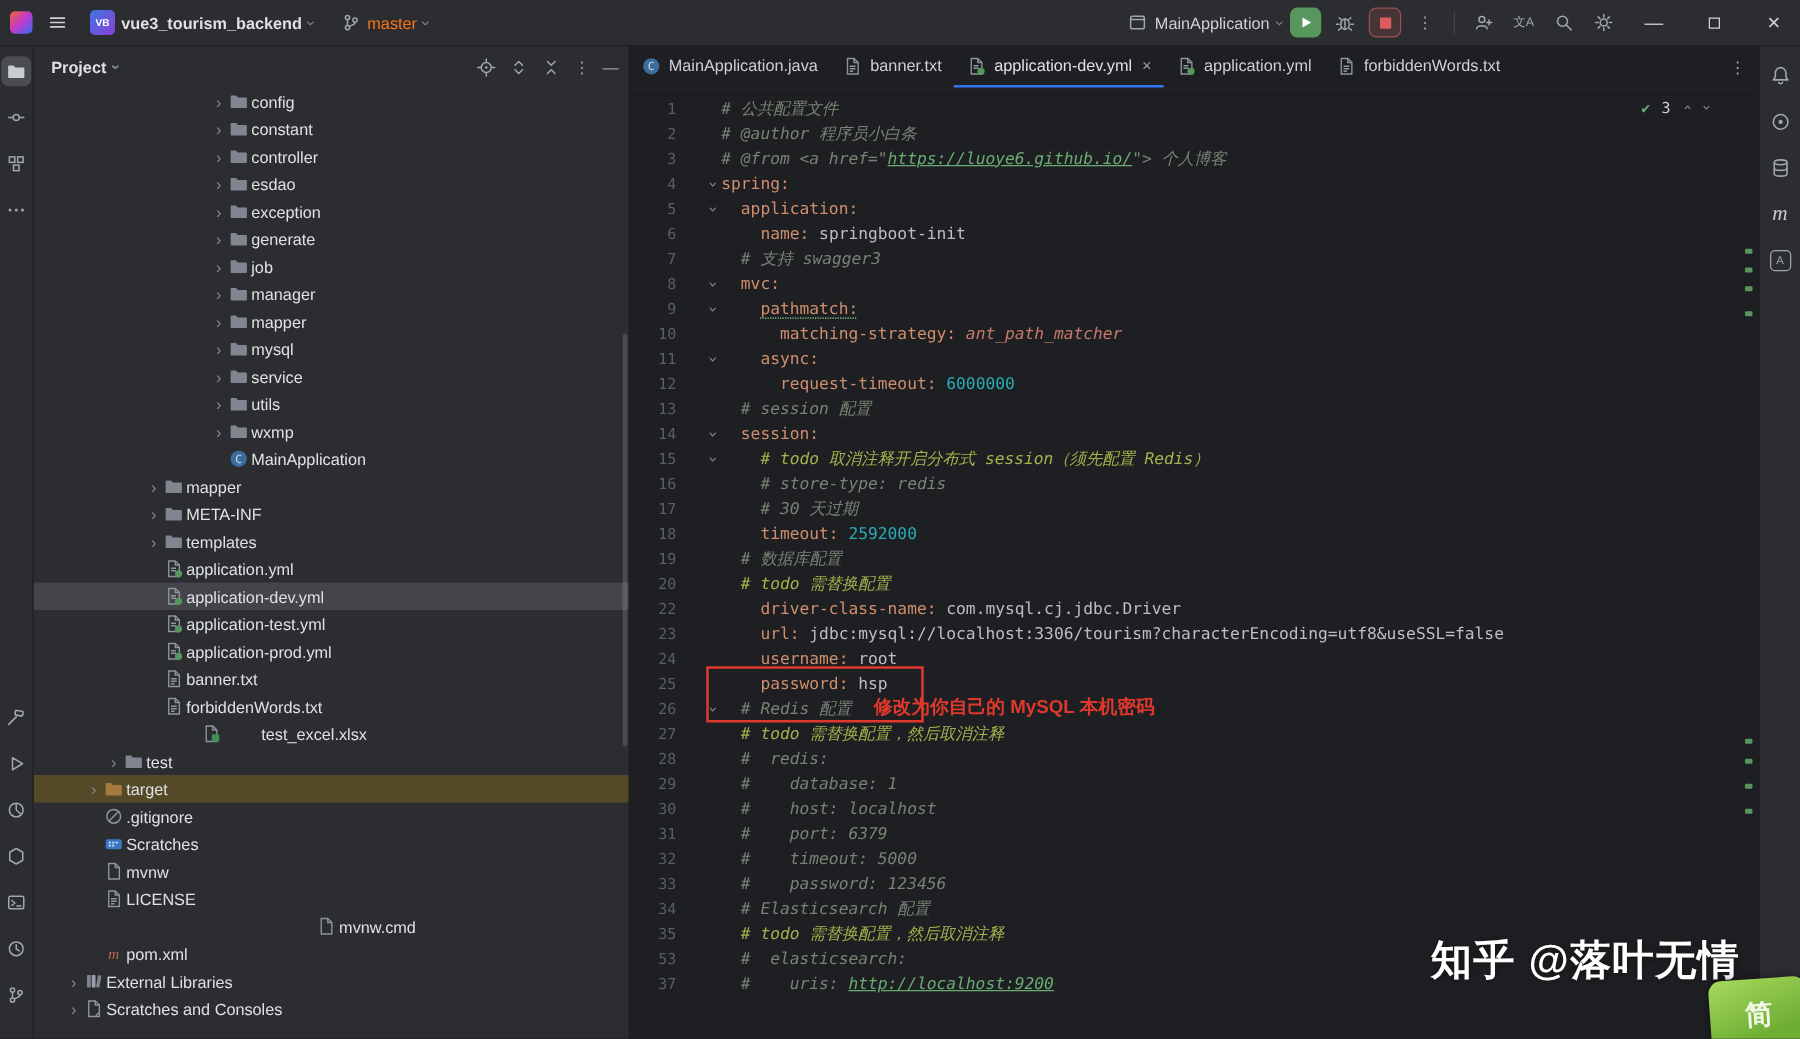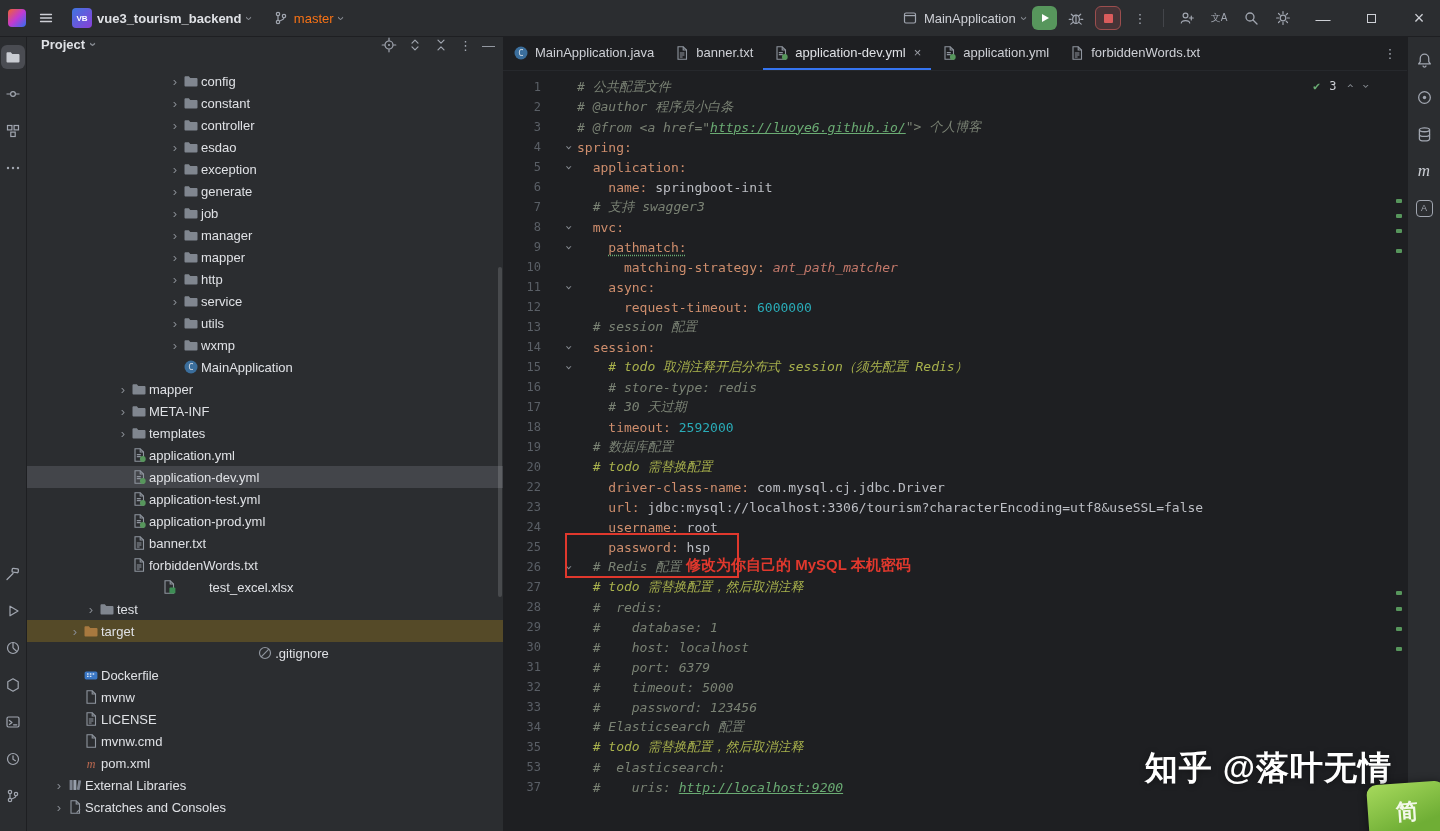--- a/index.html
+++ b/index.html
@@ -41,21 +41,21 @@
   .main { display:flex; height:794px; }
   .left-bar { width:27px; background:#2b2d30; border-right:1px solid #1e1f22;
     display:flex; flex-direction:column; align-items:center; padding:8px 0 10px; }
   .lb-item { width:24px; height:24px; margin-bottom:13px; border-radius:6px;
     display:flex; align-items:center; justify-content:center; }
   .lb-item.active { background:#4a4c52; }
   .lb-spacer { flex:1; }
 
   
   .proj-panel { width:476px; background:#2b2d30; display:flex; flex-direction:column; position:relative; }
-  .pp-header { height:33px; display:flex; align-items:flex-start; padding:0 8px 0 14px; }
+  .pp-header { height:33px; display:flex; align-items:center; padding:0 8px 0 14px; }
   .pp-title { font-weight:bold; color:#dfe1e5; display:flex; align-items:center; gap:6px; }
   .pp-actions { margin-left:auto; display:flex; align-items:center; gap:10px; }
   .tree { flex:1; overflow:hidden; position:relative; }
   .tree-row { height:22px; display:flex; align-items:center; cursor:default; white-space:nowrap; }
   .tree-row .cbox { width:16px; display:flex; align-items:center; justify-content:center; flex:none; }
   .tree-row .ticon { width:18px; display:flex; align-items:center; justify-content:flex-start; flex:none; }
   .tree-row .tlabel { color:#dfe1e5; }
   .tree-row.selected { background:#43454a; }
   .tree-row.excluded { background:#554a28; }
   .tree-scrollbar { position:absolute; right:1px; top:230px; width:4px; height:330px;
@@ -89,21 +89,21 @@
 
   .inspections { position:absolute; top:8px; right:38px; display:flex; align-items:center; gap:9px; z-index:6; }
   .insp-ok { color:#6aab73; font-size:12px; }
   .insp-count { color:#ced0d6; font-size:12px; }
   .insp-arrow { color:#868a91; font-size:12px; }
 
   .diff-strip { position:absolute; right:5px; width:6px; height:4px; background:#57965c; border-radius:1px; z-index:6; }
 
   .anno-box { position:absolute; left:62px; top:462px; width:174px; height:45px;
     border:2px solid #e0382d; z-index:5; }
-  .anno-text { position:absolute; left:183px; top:485px; height:20px; z-index:5;
+  .anno-text { position:absolute; left:196px; top:485px; height:20px; z-index:5;
     color:#e0382d; font-weight:bold; font-size:15px; white-space:nowrap;
     font-family:"Liberation Sans","DejaVu Sans",sans-serif; }
 
   
   .right-bar { width:33px; background:#2b2d30; border-left:1px solid #1e1f22;
     display:flex; flex-direction:column; align-items:center; padding-top:10px; }
   .rb-item { width:26px; height:26px; margin-bottom:11px; display:flex; align-items:center; justify-content:center; }
   .maven-m { font-family:"Liberation Serif","DejaVu Serif",serif; font-style:italic;
     font-size:17px; color:#c9ccd2; }
   .trans-sq { width:17px; height:17px; border:1.3px solid #a1a6b0; border-radius:4px;
@@ -400,21 +400,21 @@
         </div>
         <div class="tree-row" style="padding-left: 140px;">
           <span class="cbox">
             <span class="chev right">›</span>
           </span>
           <span class="ticon">
             <svg width="16" height="16" viewBox="0 0 16 16">
               <path d="M1.5 4.2c0-.5.4-.9.9-.9h3.4l1.5 1.7h6.3c.5 0 .9.4.9.9v6.6c0 .5-.4.9-.9.9H2.4c-.5 0-.9-.4-.9-.9z" fill="#80868f"></path>
             </svg>
           </span>
-          <span class="tlabel">http</span>
+          <span class="tlabel">mysql</span>
         </div>
         <div class="tree-row" style="padding-left: 140px;">
           <span class="cbox">
             <span class="chev right">›</span>
           </span>
           <span class="ticon">
             <svg width="16" height="16" viewBox="0 0 16 16">
               <path d="M1.5 4.2c0-.5.4-.9.9-.9h3.4l1.5 1.7h6.3c.5 0 .9.4.9.9v6.6c0 .5-.4.9-.9.9H2.4c-.5 0-.9-.4-.9-.9z" fill="#80868f"></path>
             </svg>
           </span>
@@ -581,39 +581,39 @@
           <span class="cbox">
             <span class="chev right">›</span>
           </span>
           <span class="ticon">
             <svg width="16" height="16" viewBox="0 0 16 16">
               <path d="M1.5 4.2c0-.5.4-.9.9-.9h3.4l1.5 1.7h6.3c.5 0 .9.4.9.9v6.6c0 .5-.4.9-.9.9H2.4c-.5 0-.9-.4-.9-.9z" fill="#a8793f"></path>
             </svg>
           </span>
           <span class="tlabel">target</span>
         </div>
-        <div class="tree-row" style="padding-left: 40px; justify-content: center;">
+        <div class="tree-row" style="padding-left: 40px;">
           <span class="cbox"></span>
           <span class="ticon">
             <svg width="16" height="16" viewBox="0 0 16 16">
               <circle cx="8" cy="8" r="5.5" fill="none" stroke="#8f959e" stroke-width="1.2"></circle>
               <path d="M4.2 11.8L11.8 4.2" stroke="#8f959e" stroke-width="1.2"></path>
             </svg>
           </span>
           <span class="tlabel">.gitignore</span>
         </div>
         <div class="tree-row" style="padding-left: 40px;">
           <span class="cbox"></span>
           <span class="ticon">
             <svg width="16" height="16" viewBox="0 0 16 16">
               <rect x="1.6" y="4.4" width="12.8" height="8" rx="1.6" fill="#3b77c4"></rect>
               <path d="M4 7h1.6M6.8 7h1.6M9.6 7h1.6M4 9.4h1.6M6.8 9.4h1.6" stroke="#d7e4f5" stroke-width="1.4"></path>
             </svg>
           </span>
-          <span class="tlabel">Dockerfile</span>
+          <span class="tlabel">Scratches</span>
         </div>
         <div class="tree-row" style="padding-left: 40px;">
           <span class="cbox"></span>
           <span class="ticon">
             <svg width="16" height="16" viewBox="0 0 16 16">
               <path d="M4 1.8h5.2L12.5 5v9.2H4z" fill="none" stroke="#8f959e" stroke-width="1.1"></path>
               <path d="M9.2 1.8V5h3.3" fill="none" stroke="#8f959e" stroke-width="1.1"></path>
             </svg>
           </span>
           <span class="tlabel">mvnw</span>
@@ -622,21 +622,21 @@
           <span class="cbox"></span>
           <span class="ticon">
             <svg width="16" height="16" viewBox="0 0 16 16">
               <path d="M4 1.8h5.2L12.5 5v9.2H4z" fill="none" stroke="#8f959e" stroke-width="1.1"></path>
               <path d="M9.2 1.8V5h3.3" fill="none" stroke="#8f959e" stroke-width="1.1"></path>
               <path d="M5.8 8h4.6M5.8 10h4.6M5.8 12h2.8" stroke="#8f959e" stroke-width="1.1"></path>
             </svg>
           </span>
           <span class="tlabel">LICENSE</span>
         </div>
-        <div class="tree-row" style="padding-left: 40px;">
+        <div class="tree-row" style="padding-left: 40px; justify-content: center;">
           <span class="cbox"></span>
           <span class="ticon">
             <svg width="16" height="16" viewBox="0 0 16 16">
               <path d="M4 1.8h5.2L12.5 5v9.2H4z" fill="none" stroke="#8f959e" stroke-width="1.1"></path>
               <path d="M9.2 1.8V5h3.3" fill="none" stroke="#8f959e" stroke-width="1.1"></path>
             </svg>
           </span>
           <span class="tlabel">mvnw.cmd</span>
         </div>
         <div class="tree-row" style="padding-left: 40px;">

